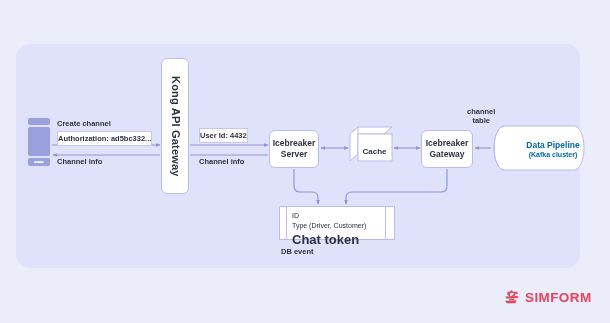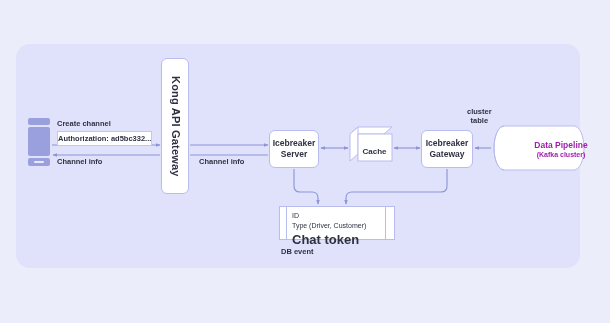--- a/index.html
+++ b/index.html
@@ -149,29 +149,29 @@
   
   .cyl-wrap {
     position: absolute;
     left: 492px;
     top: 126px;
     width: 94px;
     height: 45px;
   }
   .cyl-label {
     position: absolute;
-    left: 16px; top: 0;
+    left: 8px; top: 0;
     width: 94px; height: 45px;
     display: flex;
     flex-direction: column;
     align-items: center;
     justify-content: center;
     padding-left: 12px;
     box-sizing: border-box;
-    color: #a21caf;
+    color: #0369a1;
     text-align: center;
   }
   .cyl-label .l1 { font-size: 8.5px; font-weight: bold; }
   .cyl-label .l2 { font-size: 7px; font-weight: bold; margin-top: 1px; }
 
   
   .dbtable {
     position: absolute;
     left: 279px;
     top: 206px;
@@ -269,25 +269,26 @@
     <div class="bar-bot"></div>
     <div class="home"></div>
   </div>
 
   <div class="lbl lbl-create">Create channel</div>
 
   <div class="tag tag-auth">Authorization: ad5bc332...</div>
 
   <div class="lbl lbl-chinfo-left">Channel info</div>
 
+  <div class="tag tag-userid">User Id: 4432</div>
 
   <div class="lbl lbl-chinfo-mid">Channel info</div>
 
   <div class="lbl lbl-booking">
-    <div>cluster</div>
+    <div>channel</div>
     <div>table</div>
   </div>
 
   <div class="node kong">
     <span>Kong API Gateway</span>
   </div>
 
   <div class="node ib-server">
     <div>
       <div>Icebreaker</div>
@@ -317,14 +318,22 @@
     <div class="vline-l"></div>
     <div class="vline-r"></div>
     <div class="rows">
       <div>ID</div>
       <div>Type (Driver, Customer)</div>
       <div class="strong">Chat token</div>
     </div>
   </div>
   <div class="lbl lbl-dbtable">DB event</div>
 
+  <div class="logo">
+    <svg class="mark" width="17" height="17" viewBox="0 0 32 32" xmlns="http://www.w3.org/2000/svg">
+      <path d="M7 5 L24 5 L27 9 L12 9 L10 13 L25 13 L28 17 L11 17 L9 21 L24 21 L21 27 L5 27 L2 22 L18 22 L20 18 L5 18 L2 14 L19 14 L21 10 L6 10 Z" fill="#e8445a"></path>
+      <path d="M14 2 L22 10 L14 18 L6 10 Z" fill="#e8445a"></path>
+      <path d="M12 8 Q16 6 19 9 Q16 12 12 14 Q10 11 12 8 Z" fill="#ffffff"></path>
+    </svg>
+    <span class="word">SIMFORM</span>
+  </div>
 
 </div>
 
 </body></html>

